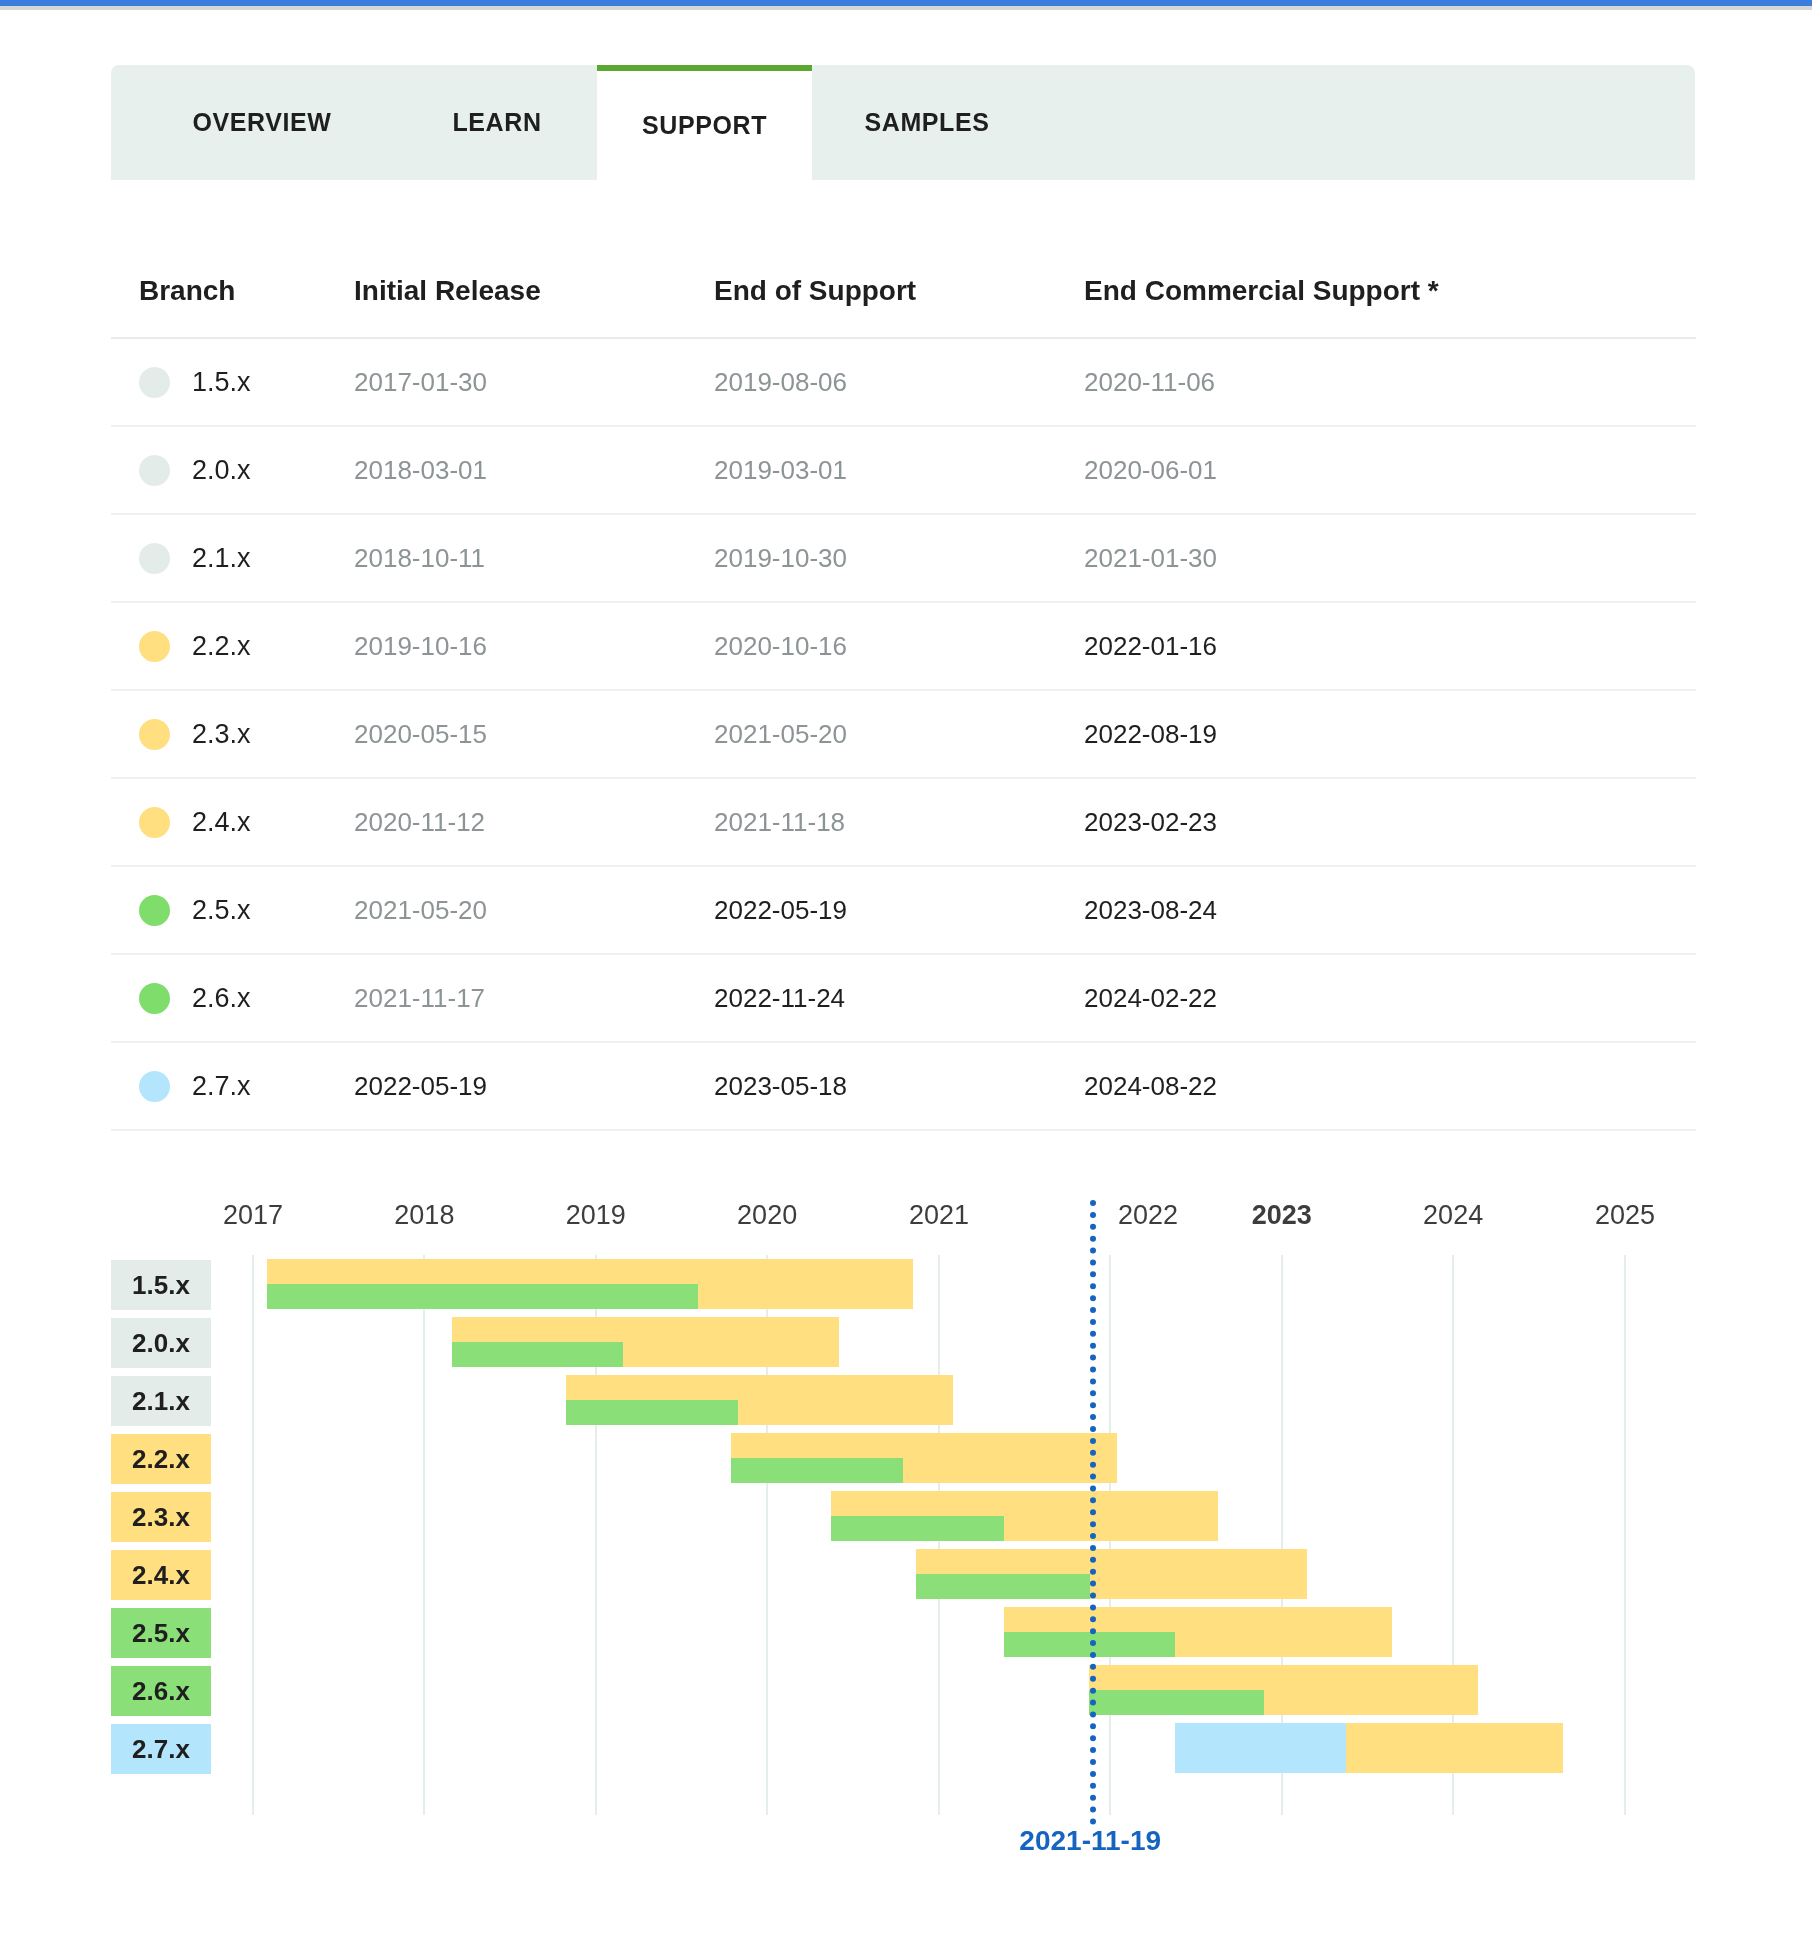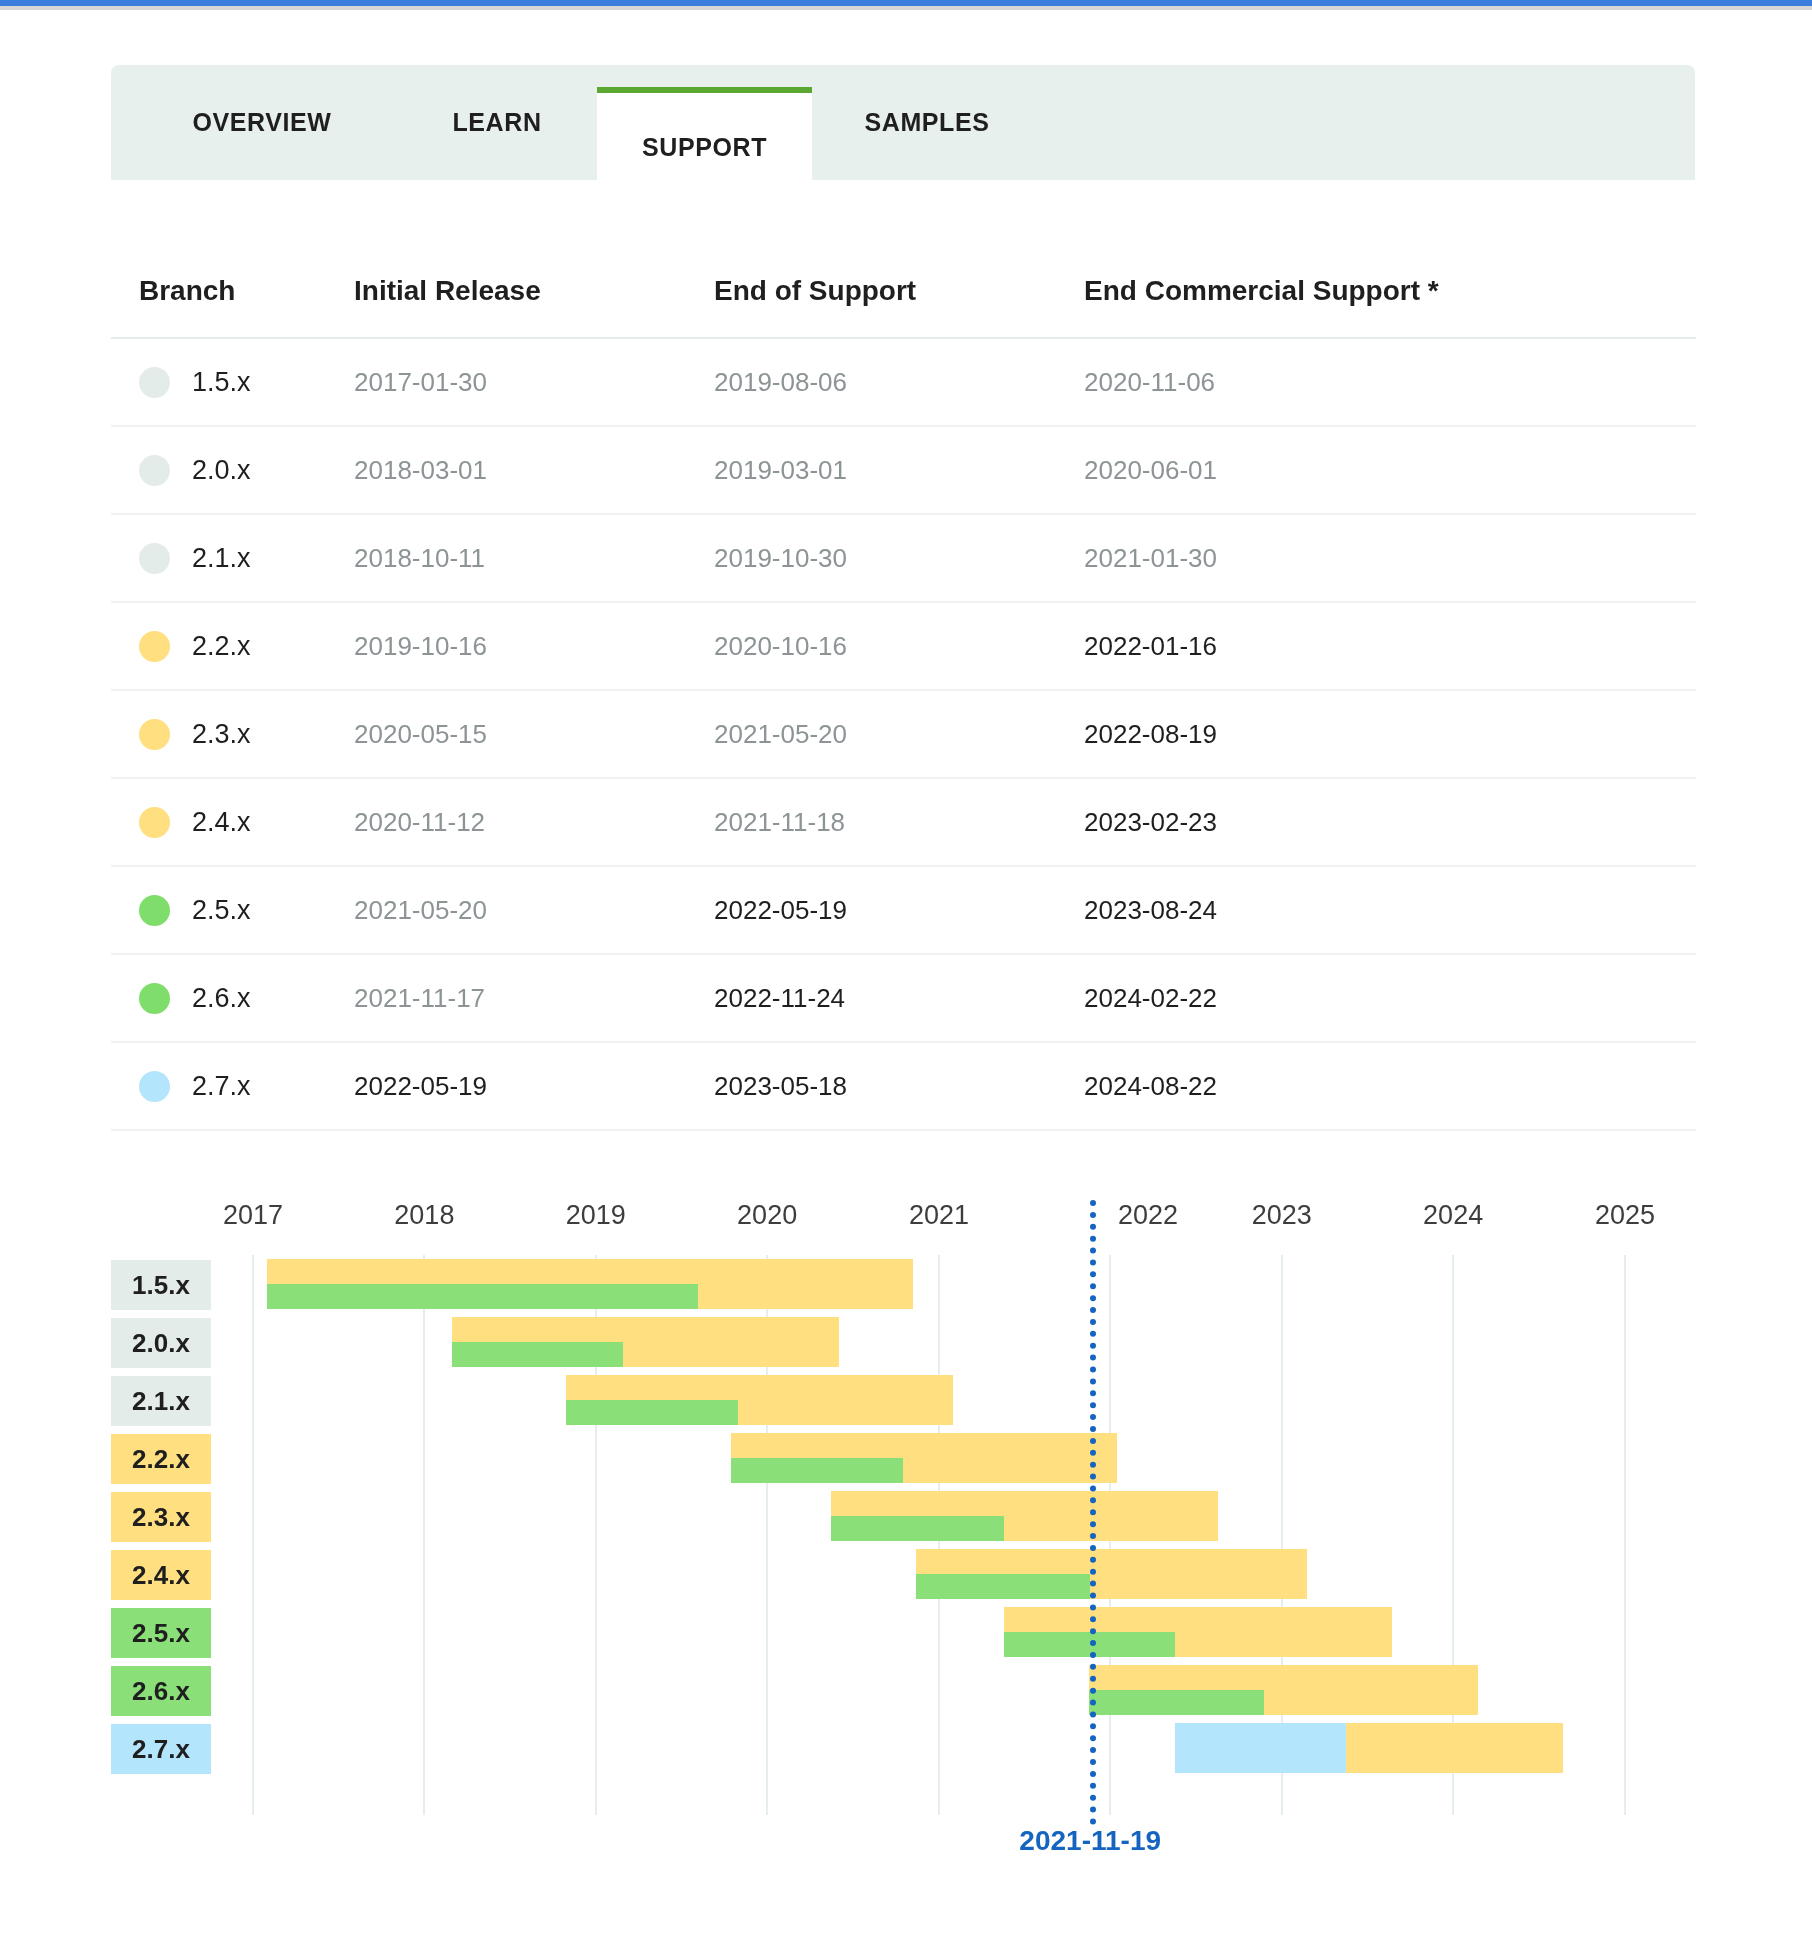--- a/index.html
+++ b/index.html
@@ -62,21 +62,21 @@
     box-sizing: border-box;
     cursor: pointer;
     user-select: none;
   }
   .tab.active {
     background: #ffffff;
     border-top: 6px solid #5aa832;
   }
   #tab-overview { left: 26px;  width: 250px; }
   #tab-learn    { left: 276px; width: 220px; }
-  #tab-support  { left: 486px; width: 215px; margin-top: 22px; }
+  #tab-support  { left: 486px; width: 215px; }
   #tab-samples  { left: 701px; width: 230px; }
 
   
   #support-table {
     position: absolute;
     top: 265px;
     left: 111px;
     width: 1585px;
     border-collapse: collapse;
   }
@@ -326,21 +326,21 @@
   </table>
 
   <div id="gantt">
     <div id="gantt-axis">
         <div class="axis-tick" style="left: 253px;">2017</div>
         <div class="axis-tick" style="left: 424.383px;">2018</div>
         <div class="axis-tick" style="left: 595.765px;">2019</div>
         <div class="axis-tick" style="left: 767.148px;">2020</div>
         <div class="axis-tick" style="left: 939px;">2021</div>
         <div class="axis-tick" style="left: 1148px;">2022</div>
-        <div class="axis-tick" style="left: 1281.77px;">2023</div>
+        <div class="axis-tick" style="left: 1281.77px; font-weight: bold;">2023</div>
         <div class="axis-tick" style="left: 1453.15px;">2024</div>
         <div class="axis-tick" style="left: 1625px;">2025</div>
       </div>
     <div id="gantt-plot">
         <div class="gridline" style="left: 252px;"></div>
         <div class="gridline" style="left: 423.383px;"></div>
         <div class="gridline" style="left: 594.765px;"></div>
         <div class="gridline" style="left: 766.148px;"></div>
         <div class="gridline" style="left: 938px;"></div>
         <div class="gridline" style="left: 1109.38px;"></div>

